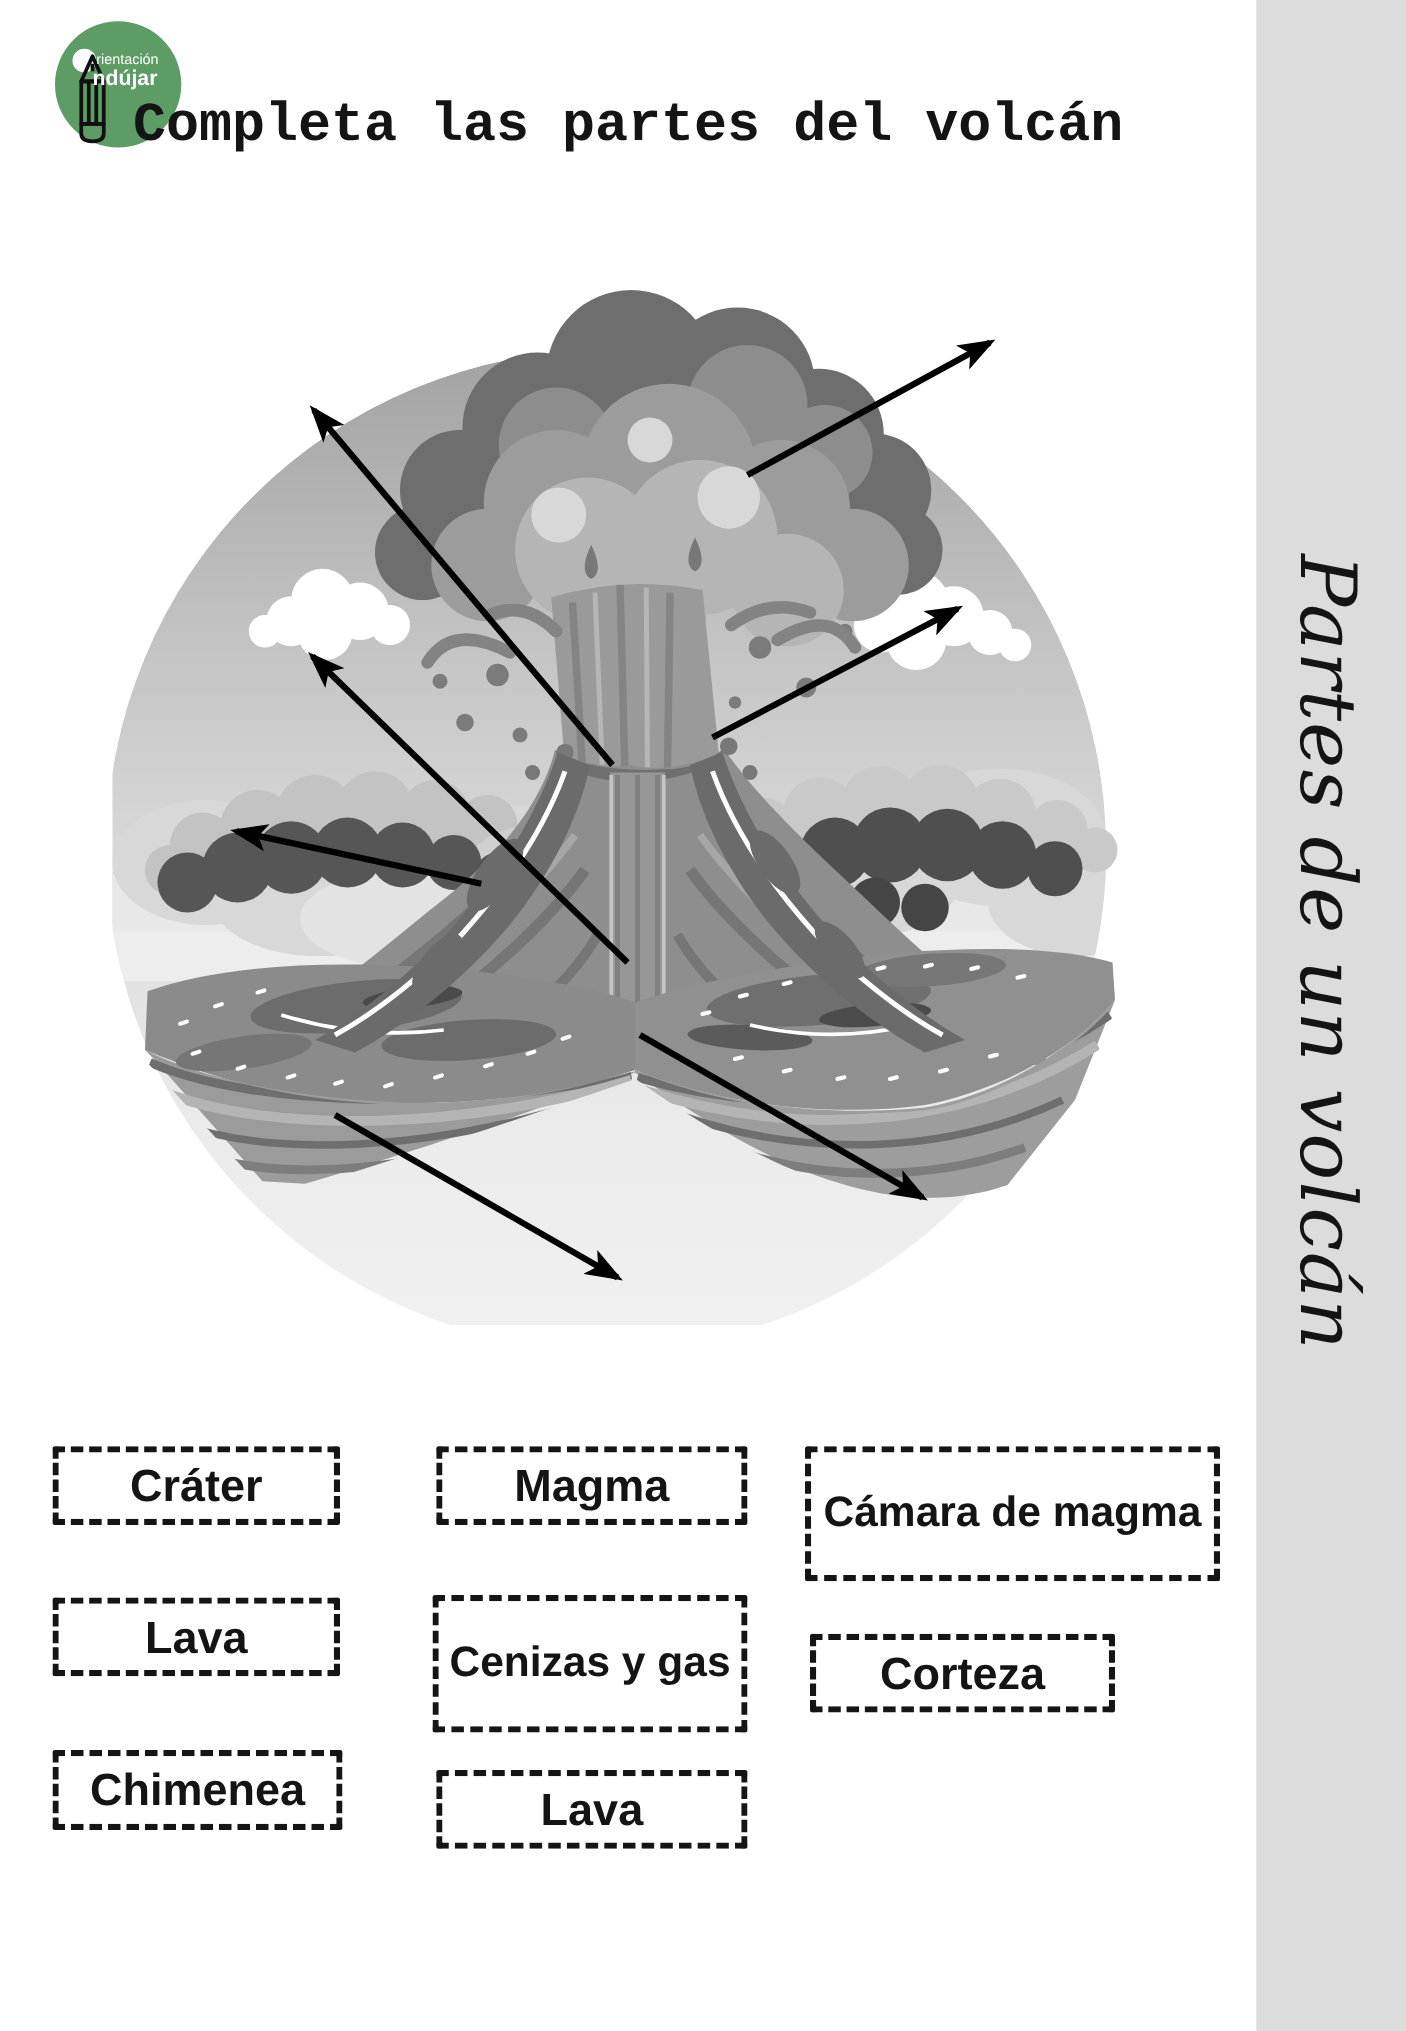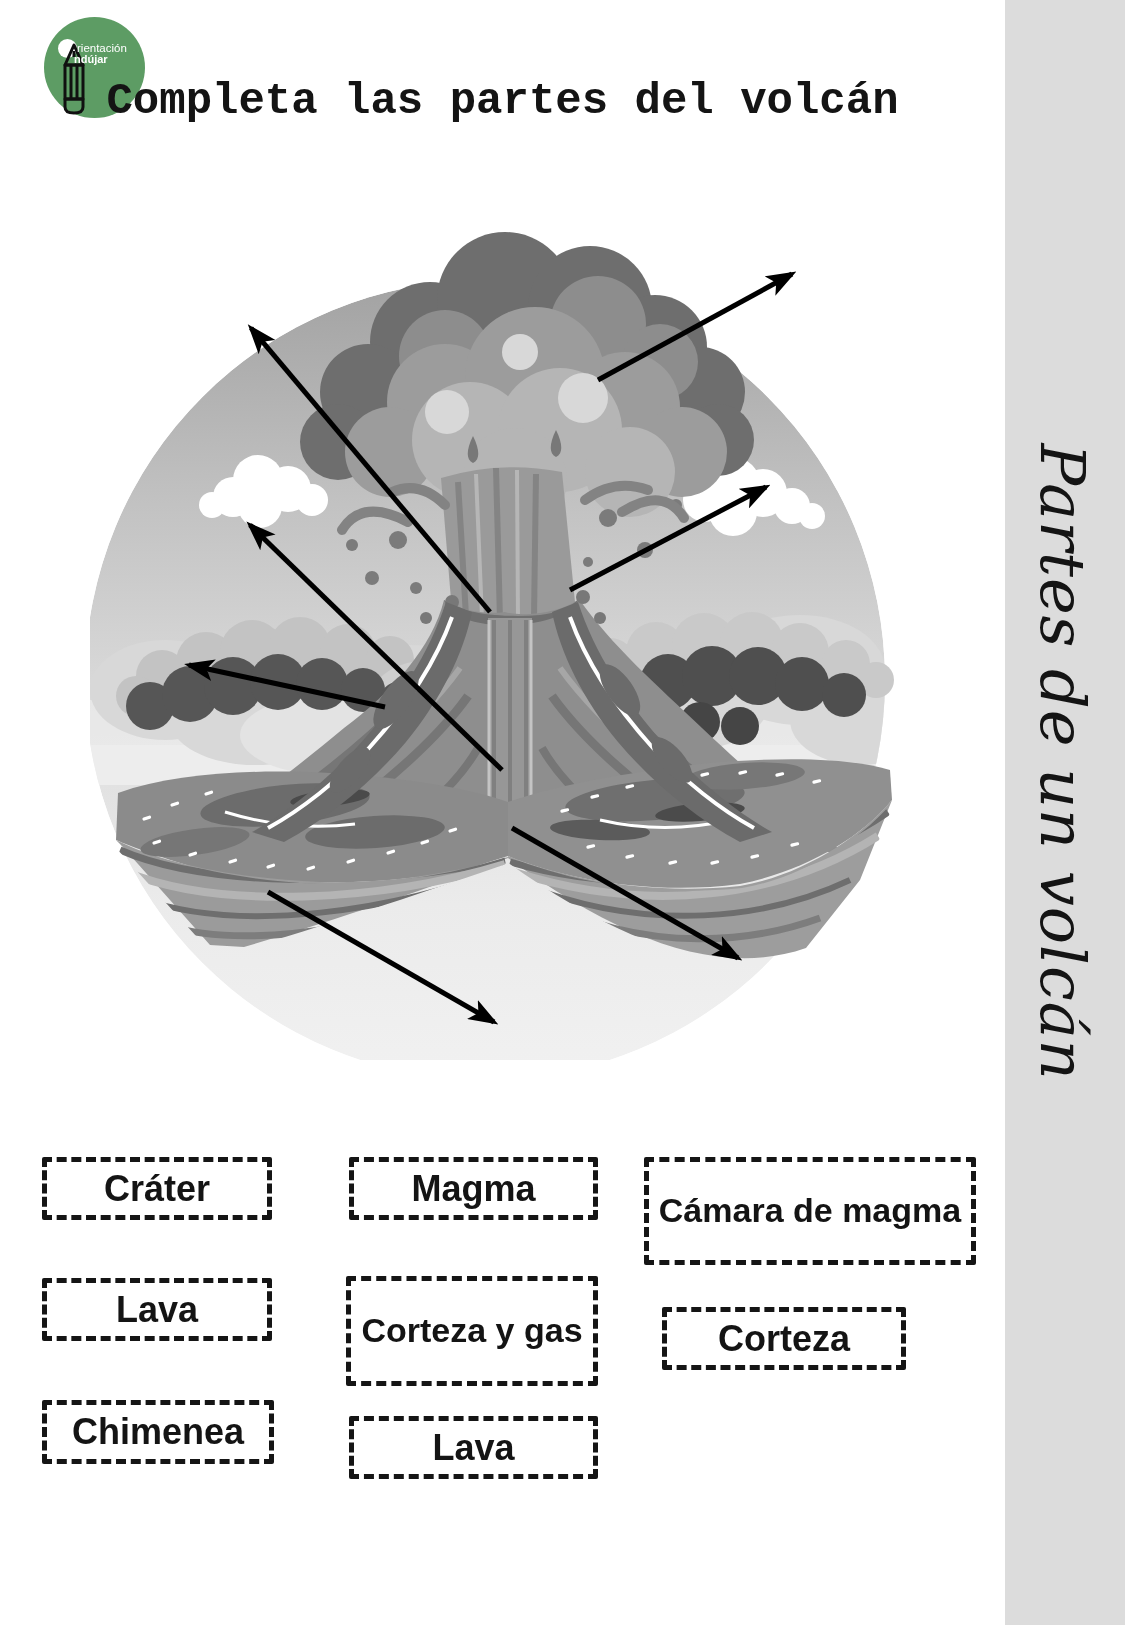--- a/index.html
+++ b/index.html
@@ -11,21 +11,21 @@
   .side-strip{position:absolute;left:1005px;top:0;width:120px;height:1625px;background:#dcdcdc;}
   .side-text{position:absolute;left:1062px;top:762px;transform:translate(-50%,-50%) rotate(90deg);
              white-space:nowrap;font-family:"DejaVu Serif",serif;font-style:italic;
              font-size:62px;color:#141414;letter-spacing:1px;}
 
   
   .logo{position:absolute;left:44px;top:17px;width:101px;height:101px;border-radius:50%;
         background:#5d9c64;}
   .logo .o-dot{position:absolute;left:14px;top:22px;width:19px;height:19px;border-radius:50%;background:#fff;}
   .logo .l1{position:absolute;left:33px;top:25px;font-size:11.5px;color:#fff;letter-spacing:0;}
-  .logo .l2{position:absolute;left:30px;top:36px;font-size:11px;font-weight:bold;color:#fff;}
+  .logo .l2{position:absolute;left:30px;top:36px;font-size:17px;font-weight:bold;color:#fff;}
   .logo svg{position:absolute;left:8px;top:24px;}
 
   
   .title{position:absolute;left:0;top:76px;width:1005px;text-align:center;
          font-size:44px;font-weight:bold;letter-spacing:0;font-family:Liberation Mono, monospace;}
 
   
   .diagram{position:absolute;left:90px;top:230px;width:810px;height:830px;}
 
   
@@ -359,18 +359,18 @@
       <line x1="570" y1="590" x2="766" y2="487" marker-end="url(#ah)"></line>
       <line x1="512" y1="828" x2="738" y2="958" marker-end="url(#ah)"></line>
       <line x1="268" y1="892" x2="494" y2="1022" marker-end="url(#ah)"></line>
     </g>
   </svg>
 
   <div class="wbox" style="left:42px;  top:1157px; width:230px; height:63px;text-align:right;">Cráter</div>
   <div class="wbox" style="left:349px; top:1157px; width:249px; height:63px;">Magma</div>
   <div class="wbox" style="left:42px;  top:1278px; width:230px; height:63px;">Lava</div>
   <div class="wbox" style="left:644px; top:1157px; width:332px; height:108px; font-size:34px;">Cámara de magma</div>
-  <div class="wbox" style="left:346px; top:1276px; width:252px; height:110px; font-size:34px;">Corteza y gas</div>
-  <div class="wbox" style="left:662px; top:1307px; width:244px; height:63px;">Corteza</div>
+  <div class="wbox" style="left:346px; top:1276px; width:252px; height:110px; font-size:34px;">Cenizas y gas</div>
+  <div class="wbox" style="left:648px; top:1307px; width:244px; height:63px;">Corteza</div>
   <div class="wbox" style="left:42px;  top:1400px; width:232px; height:64px;">Chimenea</div>
   <div class="wbox" style="left:349px; top:1416px; width:249px; height:63px;">Lava</div>
 
 </div>
 
 </body></html>

